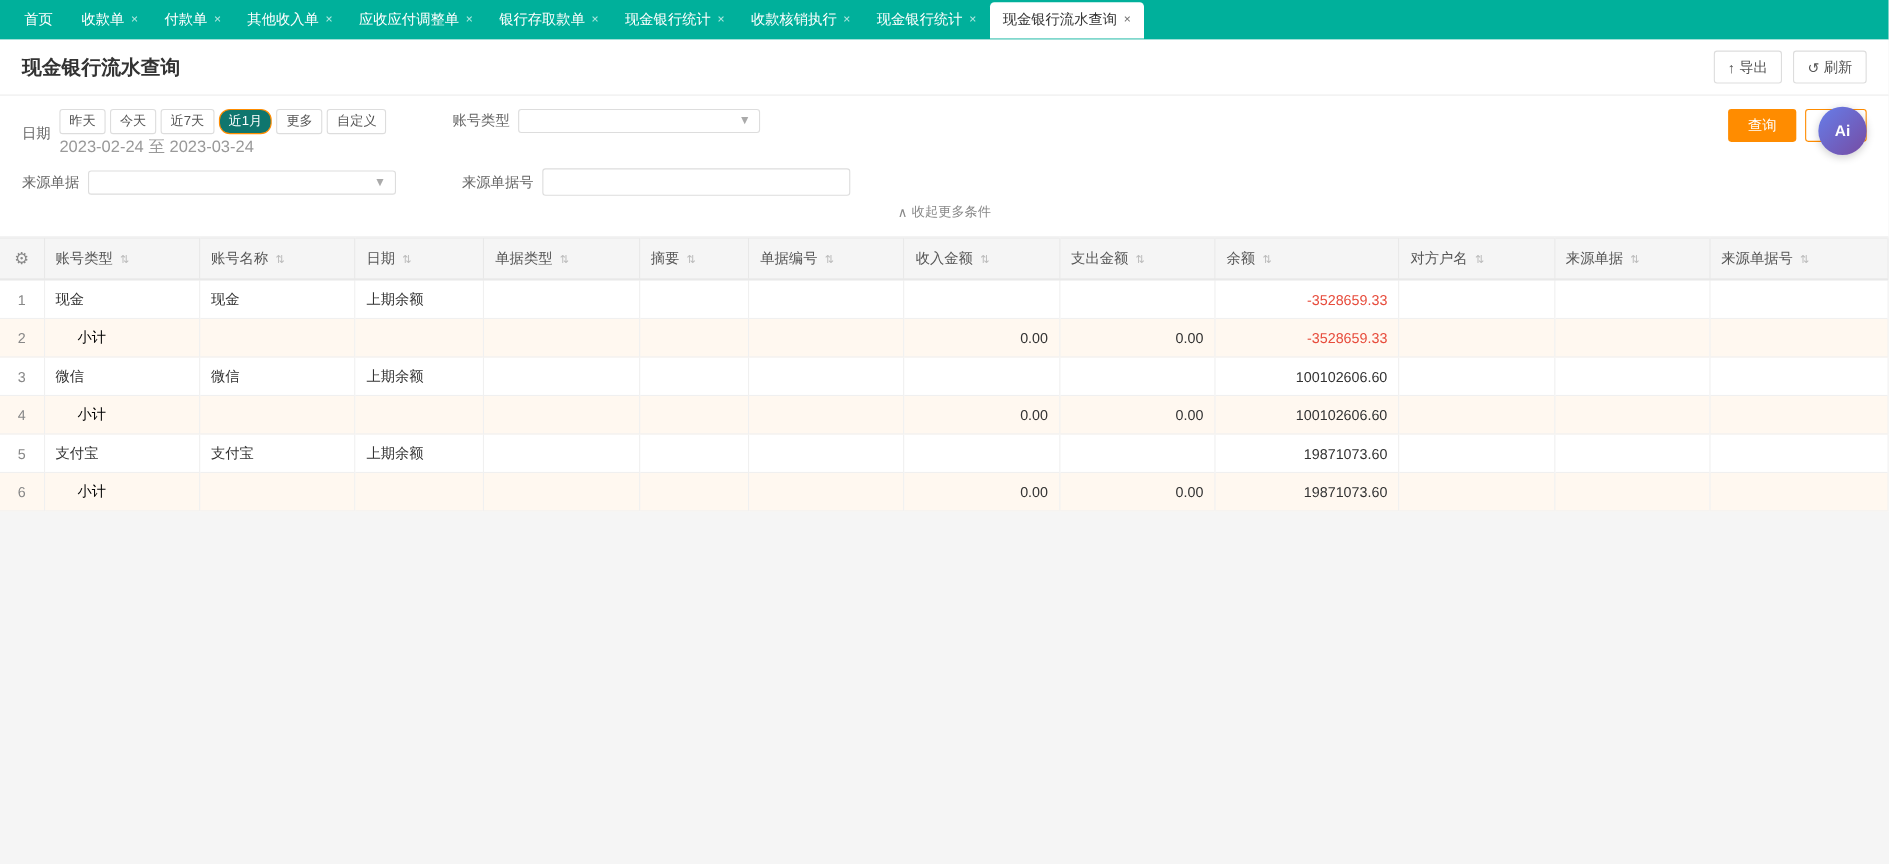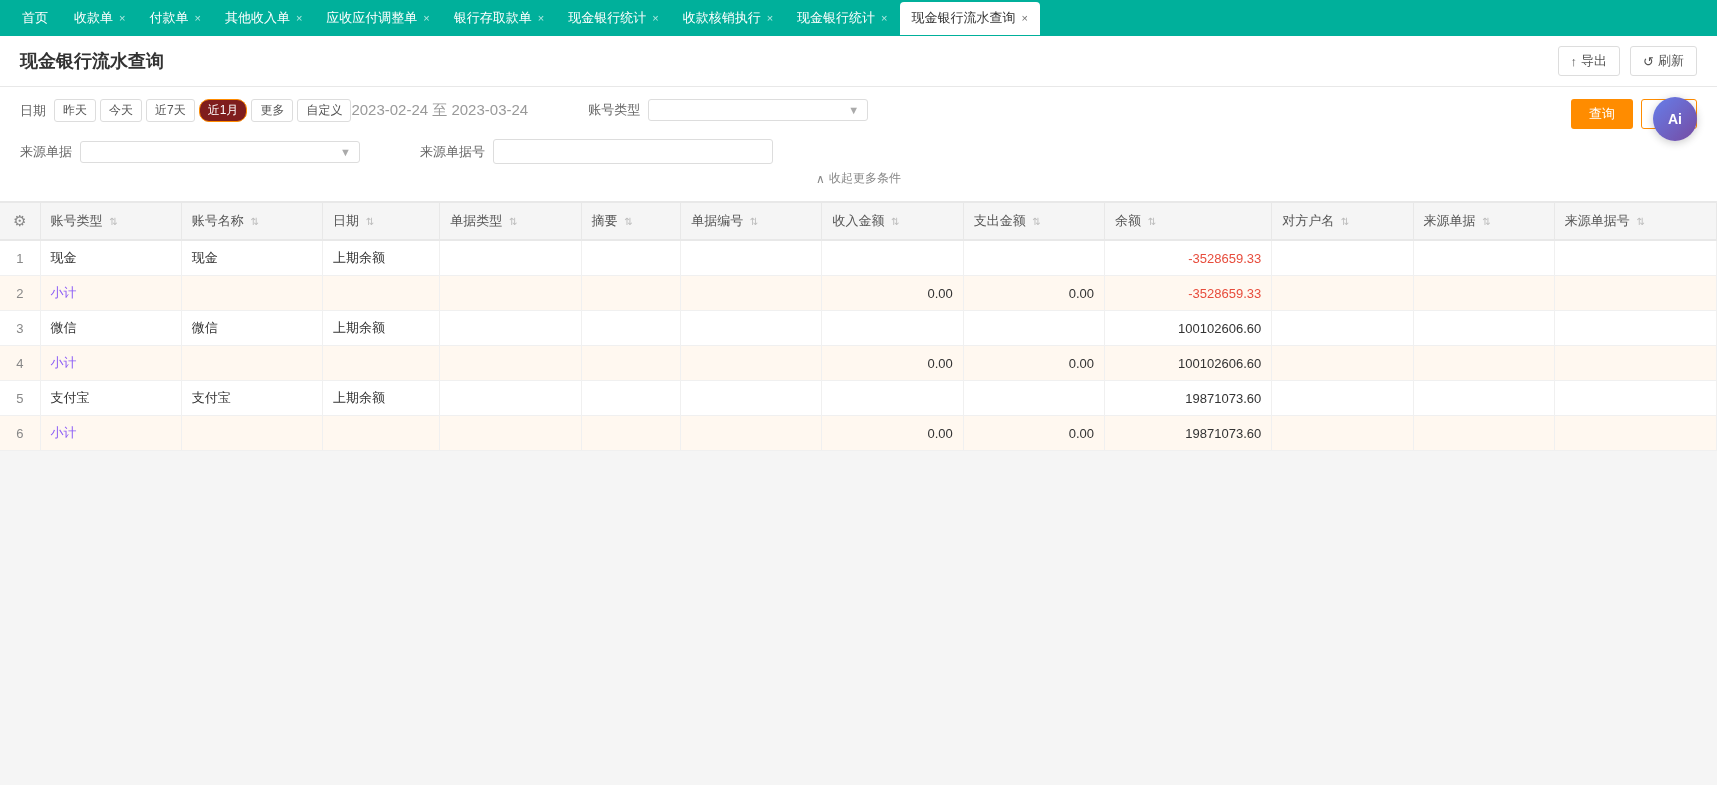--- a/index.html
+++ b/index.html
@@ -115,33 +115,33 @@
     .date-btn {
       padding: 2px 8px;
       border: 1px solid #ddd;
       background: #fff;
       border-radius: 3px;
       cursor: pointer;
       font-size: 12px;
       color: #555;
     }
     .date-btn.active {
-      background: #7f1d1d;
+      background: #0f766e;
       color: #fff;
       border-color: #ff8c00;
       border-radius: 10px;
     }
     .date-range {
       font-size: 15px;
       color: #999;
       margin-top: 2px;
     }
     .date-filter-group {
       display: flex;
-      flex-direction: row;
+      flex-direction: column;
     }
     .filter-select {
       display: flex;
       align-items: center;
       border: 1px solid #ddd;
       border-radius: 3px;
       padding: 4px 8px;
       min-width: 200px;
       background: #fff;
       cursor: pointer;
@@ -201,21 +201,21 @@
     tbody tr.subtotal { background: #fff8f0; }
     tbody td {
       padding: 8px 10px;
       color: #333;
       border-right: 1px solid #f0f0f0;
       white-space: nowrap;
     }
     tbody td:first-child { text-align: center; color: #888; }
     .negative { color: #e74c3c; }
     .positive-balance { color: #333; }
-    .subtotal-label { color: #8b5cf6; }
+    .subtotal-label { color: #000000; margin-left: 20px; }
     .gear-icon { font-size: 15px; color: #888; cursor: pointer; }
 
     
     .ai-badge {
       position: fixed;
       right: 20px;
       top: 97px;
       background: linear-gradient(135deg, #667eea, #764ba2);
       color: white;
       border-radius: 50%;

